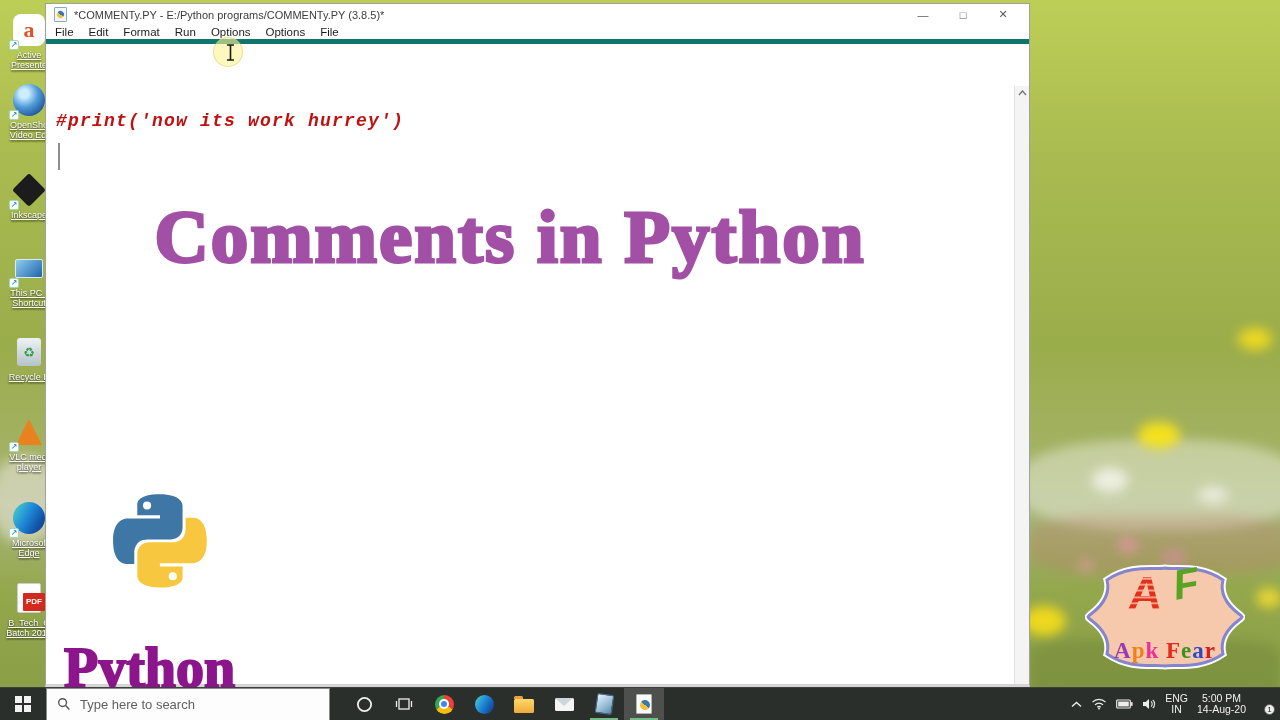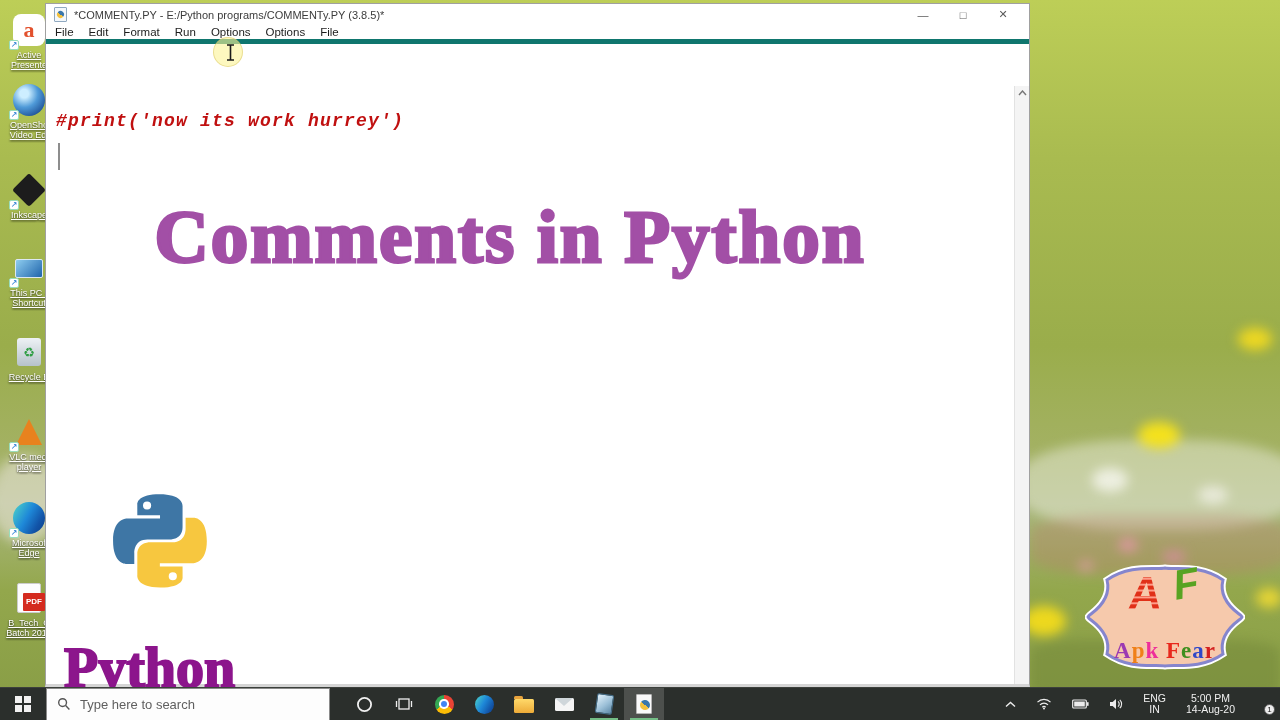--- a/index.html
+++ b/index.html
@@ -95,21 +95,21 @@
   .chrome-ball .cw { width:9.5px; height:9.5px; border-radius:50%; background:#fff; display:flex; align-items:center; justify-content:center; }
   .chrome-ball .cb { width:6px; height:6px; border-radius:50%; background:#4285f4; }
   .edge-ball { width:19px; height:19px; border-radius:50%; background:linear-gradient(120deg,#4fd8c8 0%,#1e88d8 45%,#1254a8 78%,#0b3f86 100%); }
   .folder-ic { position:relative; width:20px; height:14px; background:linear-gradient(180deg,#ffd96a,#edab38); border-radius:1.5px; margin-top:3px; }
   .folder-ic::before { content:""; position:absolute; left:0; top:-3px; width:9px; height:3px; background:#e8a33d; border-radius:1.5px 1.5px 0 0; }
   .mail-ic { position:relative; width:19px; height:13px; background:#f5f5f5; border-radius:1.5px; overflow:hidden; }
   .mail-ic::before { content:""; position:absolute; left:0; top:0; border-left:9.5px solid transparent; border-right:9.5px solid transparent; border-top:8px solid #cfd6da; }
   .notes-ic { width:17px; height:20px; background:linear-gradient(135deg,#e4f2fb 0%,#9cc0d8 55%,#5b87a6 100%); border:1px solid #46708c; border-radius:2px; transform:rotate(8deg); }
   .idle-ic { position:relative; width:16px; height:20px; background:#fafafa; border:1px solid #b5b5b5; border-radius:1px; }
   .idle-ic::after { content:""; position:absolute; left:3px; top:5px; width:10px; height:10px; border-radius:50%; background:linear-gradient(180deg,#3a77ac 0 50%,#f3c13e 50% 100%); transform:rotate(40deg); }
-  .tray { margin-left:auto; display:flex; align-items:center; gap:20px; padding-right:8px; color:#ececec; }
+  .tray { margin-left:auto; display:flex; align-items:center; gap:9px; padding-right:8px; color:#ececec; }
   .tray-txt { font-size:10.5px; line-height:11px; text-align:center; color:#f0f0f0; }
   .action-ic { position:relative; width:17px; height:15px; }
   .action-ic .bubble { width:14px; height:12px; background:#ededed; border-radius:2px; }
   .action-badge { position:absolute; right:-3px; bottom:-3px; width:11px; height:11px; border-radius:50%; background:#ededed; border:1px solid #555; color:#222; font-size:8px; line-height:9px; text-align:center; }
 </style>
 </head>
 <body>
 
 <div class="desktop-bg">
   <div class="bg-blobs">

